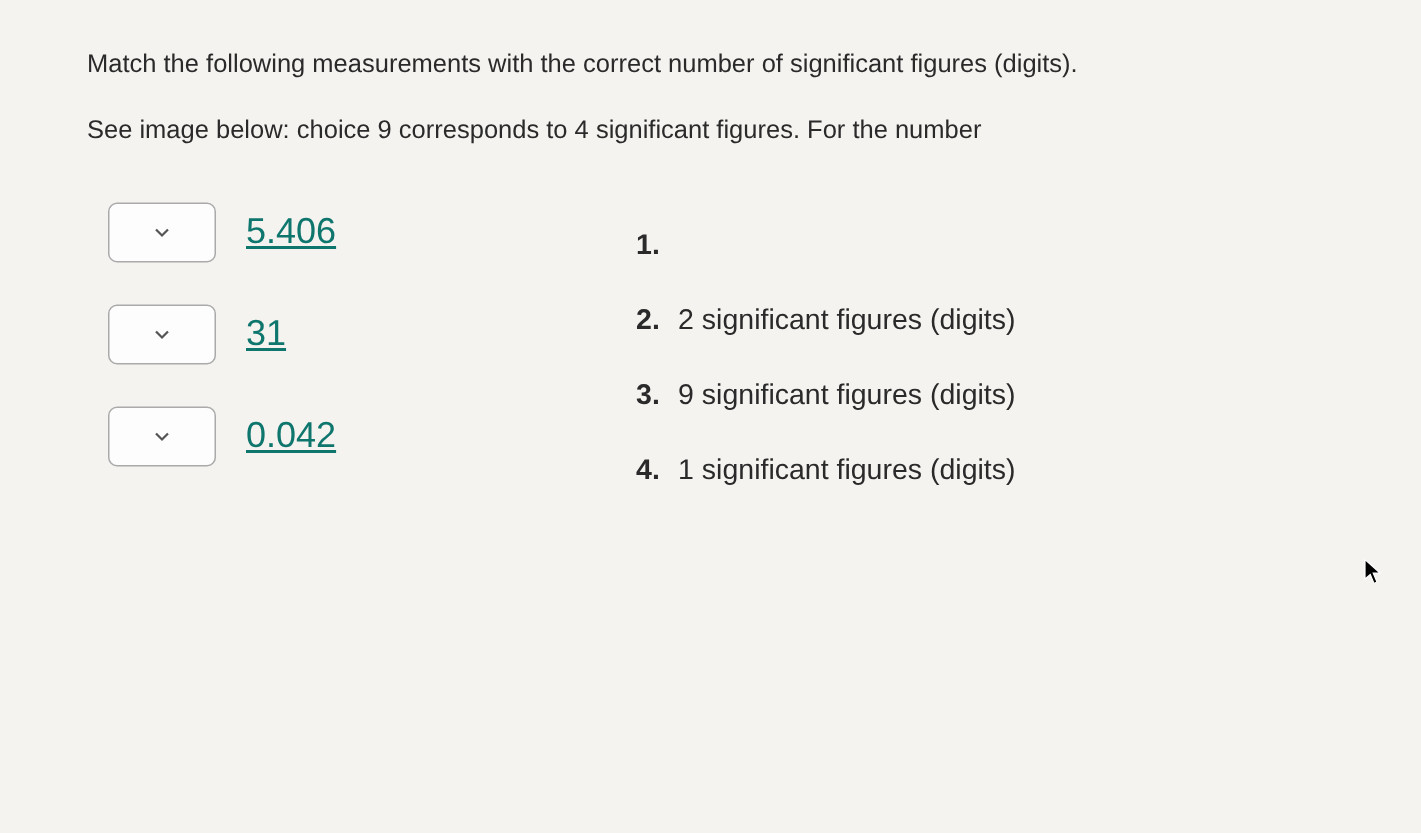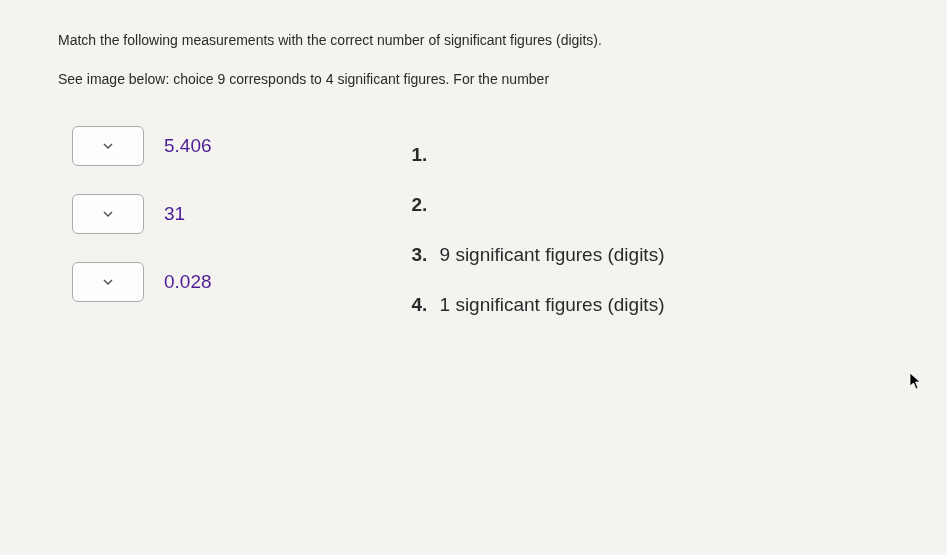--- a/index.html
+++ b/index.html
@@ -10,21 +10,21 @@
     body {
       font-family: 'Segoe UI', Arial, sans-serif;
       background: #f5f3f0;
       width: 947px;
       height: 555px;
       padding: 30px 50px 30px 58px;
       color: #2a2a2a;
       position: relative;
     }
     .instructions {
-      font-size: 14px;
+      font-size: 17px;
       line-height: 1.5;
       margin-bottom: 36px;
     }
     .instructions p {
       margin-bottom: 18px;
     }
     .content-area {
       display: flex;
       margin-top: 35px;
       gap: 30px;
@@ -49,22 +49,23 @@
       display: flex;
       align-items: center;
       justify-content: center;
       cursor: pointer;
     }
     .dropdown svg {
       width: 12px;
       height: 12px;
     }
     .measurement {
-      font-size: 19px;
-      color: #4c1d95;
+      font-size: 24px;
+      color: #0f766e;
+      text-decoration: underline;
     }
     .right-column {
       padding-left: 170px;
       padding-top: 18px;
     }
     .choice-list {
       list-style: none;
     }
     .choice-item {
       font-size: 19px;
@@ -110,32 +111,33 @@
       </div>
       <span class="measurement">31</span>
     </div>
 
     <div class="match-row">
       <div class="dropdown">
         <svg viewBox="0 0 12 12">
             <path d="M2 4 L6 8 L10 4" fill="none" stroke="#555" stroke-width="1.5"></path>
           </svg>
       </div>
-      <span class="measurement">0.028</span>
+      <span class="measurement">0.042</span>
     </div>
 
   </div>
 
   <div class="right-column">
     <ol class="choice-list">
       <li class="choice-item">
         <span class="choice-num">1.</span>
       </li>
       <li class="choice-item">
         <span class="choice-num">2.</span>
+        <span>2 significant figures (digits)</span>
       </li>
       <li class="choice-item">
         <span class="choice-num">3.</span>
         <span>9 significant figures (digits)</span>
       </li>
       <li class="choice-item">
         <span class="choice-num">4.</span>
         <span>1 significant figures (digits)</span>
       </li>
     </ol>

